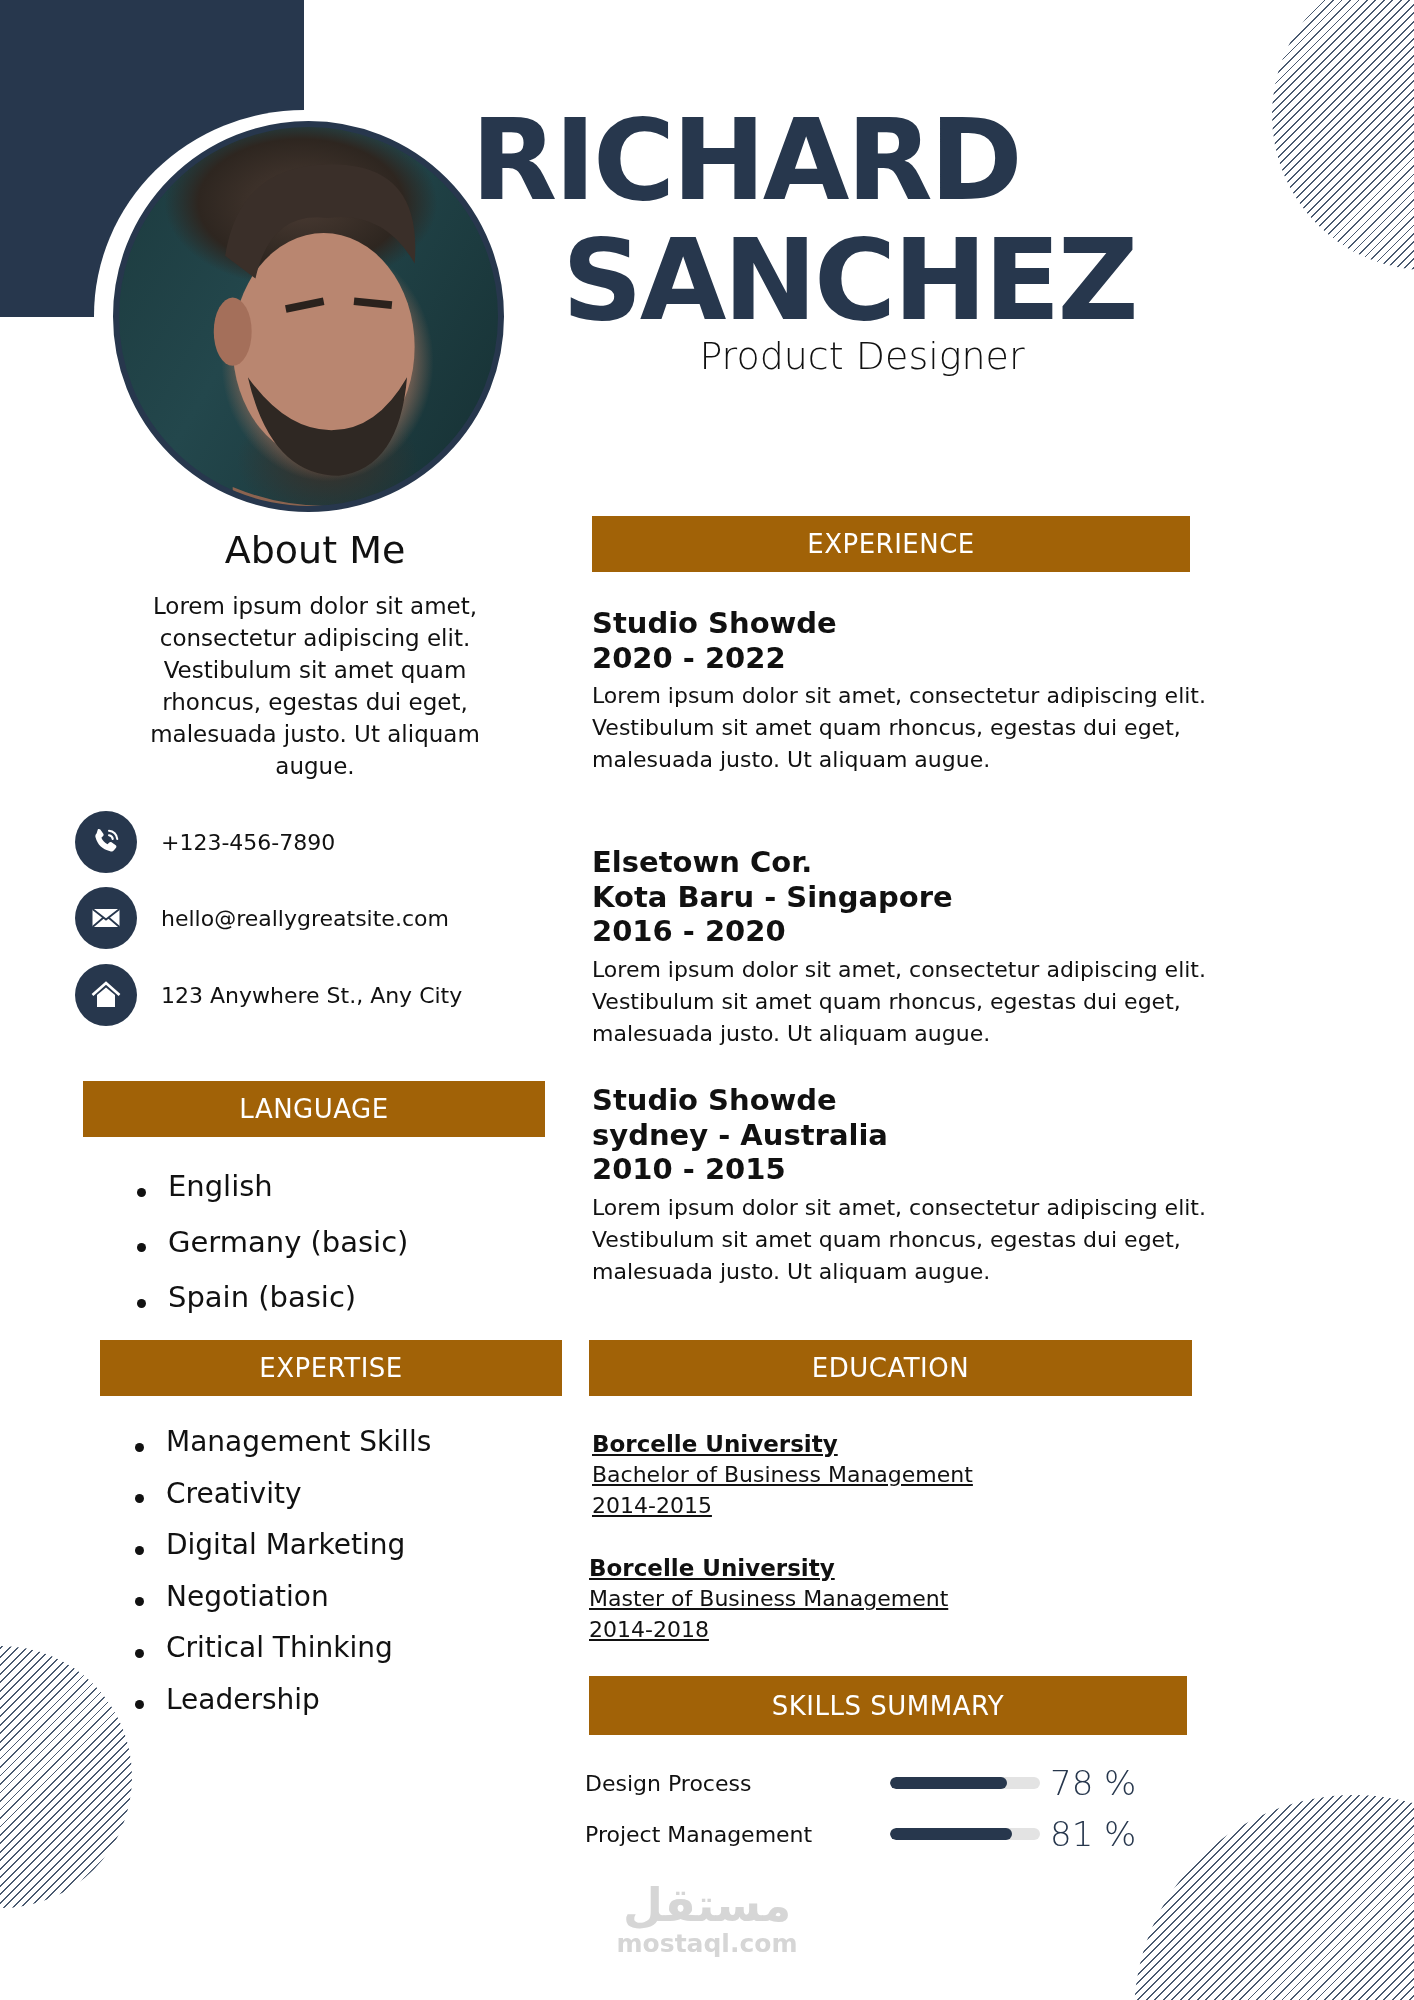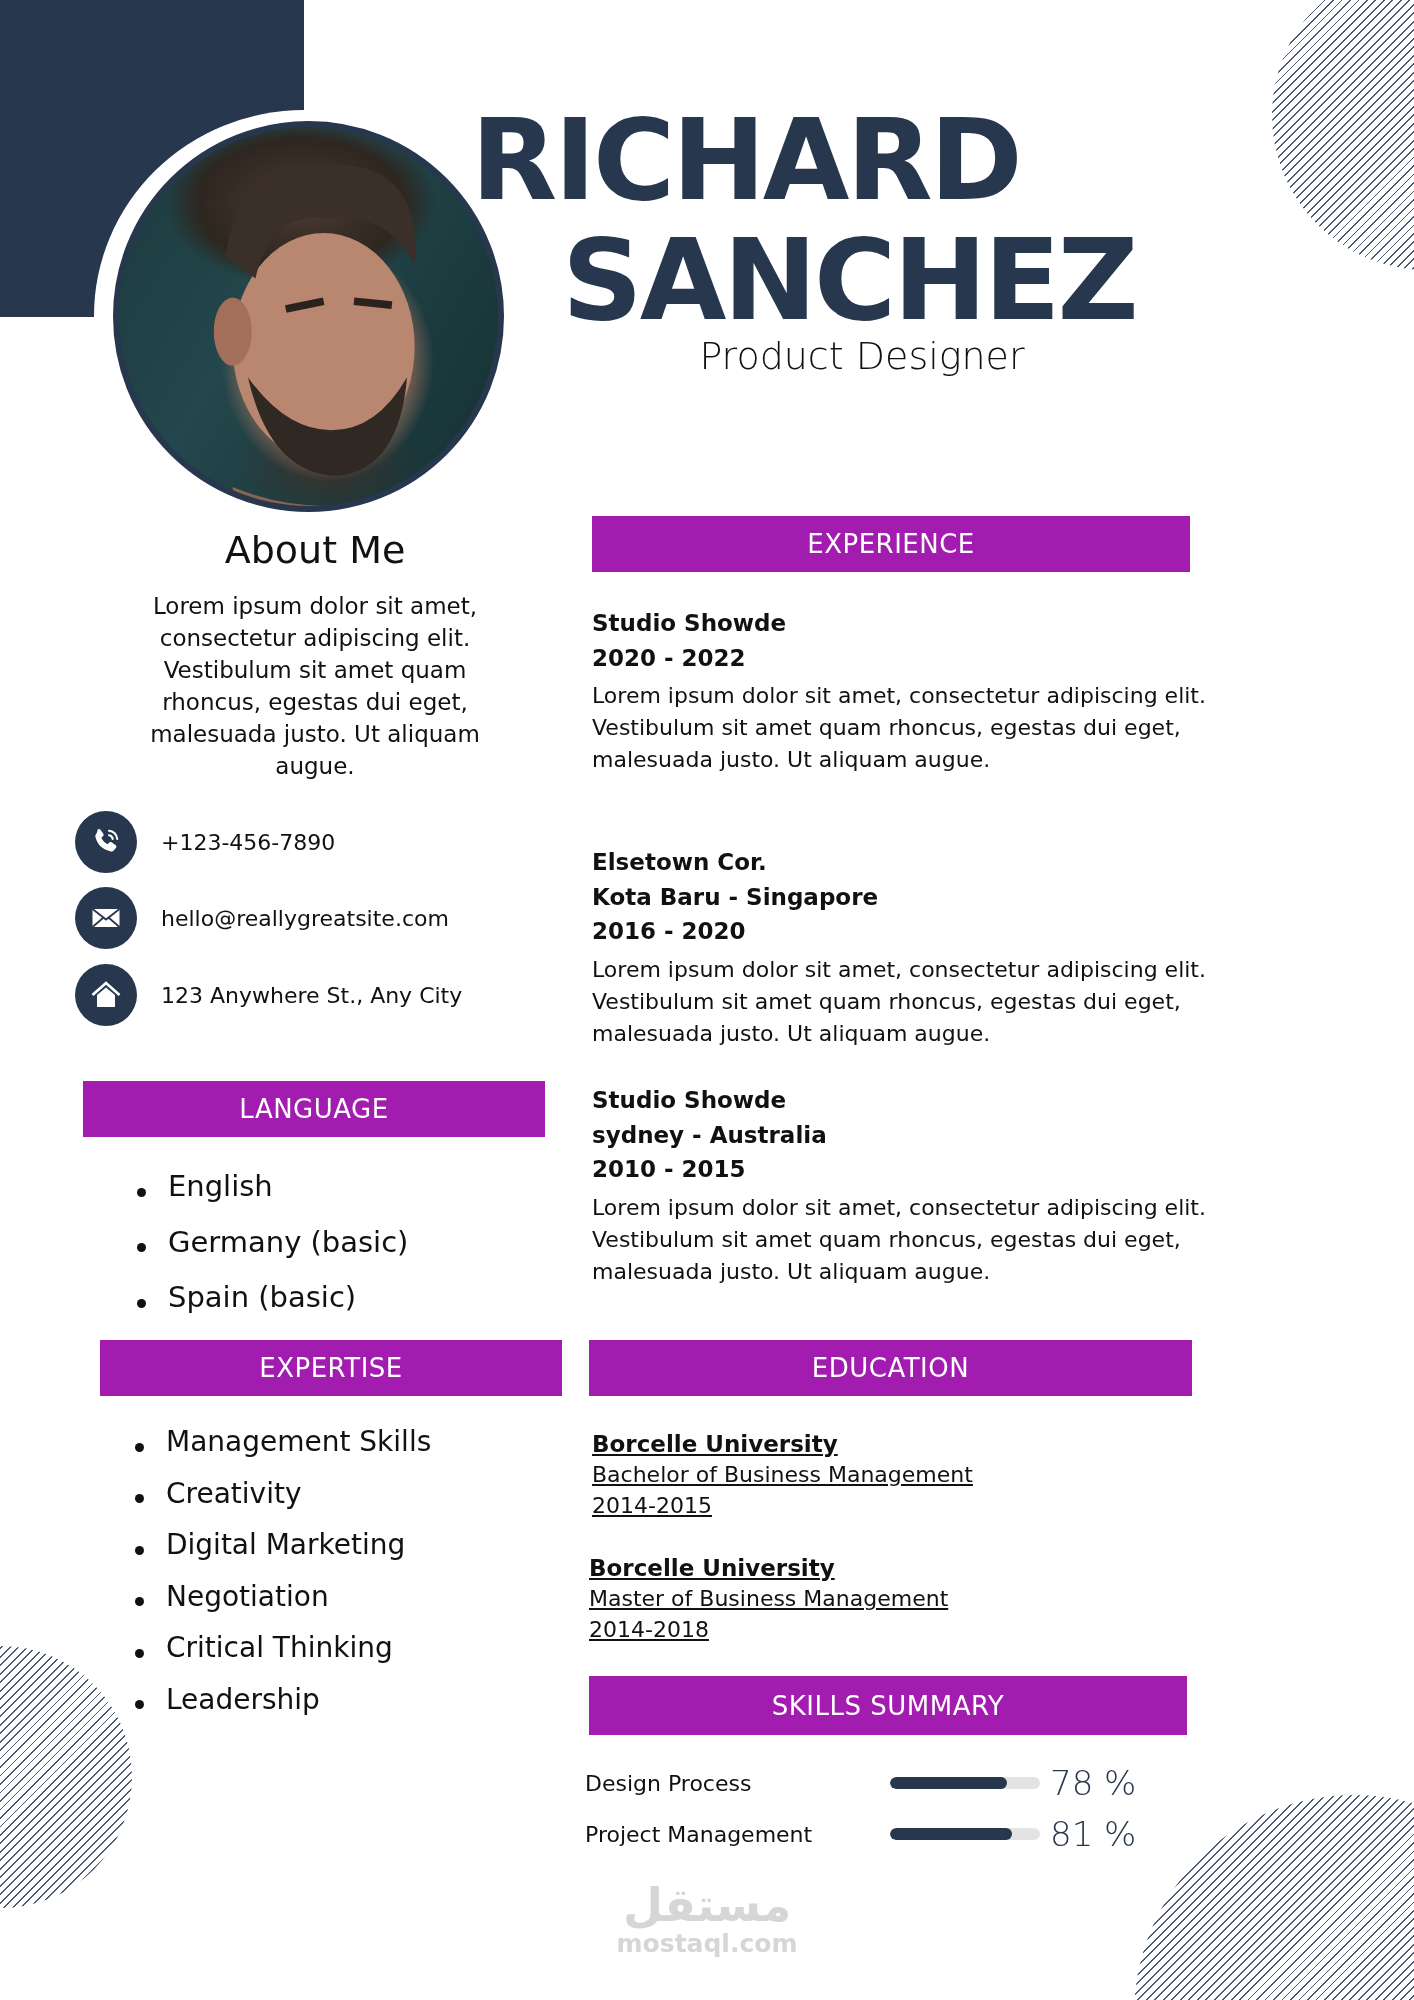--- a/index.html
+++ b/index.html
@@ -28,38 +28,38 @@
   .job-title { left: 662px; top: 334px; width: 400px; text-align: center; font-size: 38px; color: #111; font-family: "DejaVu Sans", sans-serif; font-weight: 300; }
 
   .about-title { left: 95px; top: 528px; width: 440px; text-align: center; font-size: 38px; font-family: "DejaVu Sans", sans-serif; font-weight: normal; color: #111; }
   .about-text { left: 120px; top: 590px; width: 390px; text-align: center; font-size: 23px; line-height: 32px; font-family: "DejaVu Sans", sans-serif; color: #111; }
 
   .contact { left: 75px; width: 480px; height: 62px; display: flex; align-items: center; }
   .contact .ic { width: 62px; height: 62px; border-radius: 50%; background: #27374d; display: flex; align-items: center; justify-content: center; flex: none; }
   .contact .ic svg { width: 36px; height: 36px; }
   .contact .txt { margin-left: 24px; font-size: 22px; font-family: "DejaVu Sans", sans-serif; color: #111; }
 
-  .bar { background: #a21caf; color: #ffffff; display: flex; align-items: center; justify-content: center;
+  .bar { background: #a16207; color: #ffffff; display: flex; align-items: center; justify-content: center;
          font-family: "DejaVu Sans", sans-serif; font-size: 26px; letter-spacing: 0.5px; }
   .bar-exp { left: 592px; top: 516px; width: 598px; height: 56px; }
   .bar-lang { left: 83px; top: 1081px; width: 462px; height: 56px; }
   .bar-expert { left: 100px; top: 1340px; width: 462px; height: 56px; }
   .bar-edu { left: 589px; top: 1340px; width: 603px; height: 56px; }
   .bar-skill { left: 589px; top: 1676px; width: 598px; height: 59px; }
 
   .bullets { list-style: none; font-family: "DejaVu Sans", sans-serif; color: #111; }
   .bullets li { position: relative; padding-left: 34px; }
   .bullets li::before { content: ""; position: absolute; left: 3px; top: 50%; width: 9px; height: 9px; margin-top: -3px; border-radius: 50%; background: #111; }
   .lang-list { left: 134px; top: 1163px; font-size: 29px; }
   .lang-list li { height: 55.5px; line-height: 46px; }
   .expert-list { left: 132px; top: 1420px; font-size: 28px; }
   .expert-list li { height: 51.5px; line-height: 44px; }
 
   .exp-entry { left: 592px; width: 660px; font-family: "DejaVu Sans", sans-serif; color: #111; }
-  .exp-entry .h { font-size: 23px; font-weight: bold; line-height: 34.5px; }
+  .exp-entry .h { font-size: 29px; font-weight: bold; line-height: 34.5px; }
   .exp-entry .d { font-size: 22px; line-height: 32px; margin-top: 5px; }
 
   .edu-entry { width: 500px; font-family: "DejaVu Sans", sans-serif; color: #111; text-decoration: underline; }
   .edu-entry .s { font-size: 23px; font-weight: bold; line-height: 32px; }
   .edu-entry .t { font-size: 22px; line-height: 30.5px; }
 
   .skill-row { left: 585px; width: 560px; height: 40px; display: flex; align-items: center; font-family: "DejaVu Sans", sans-serif; }
   .skill-row .lbl { width: 305px; font-size: 22px; color: #111; }
   .skill-row .track { width: 150px; height: 12px; border-radius: 6px; background: #e3e3e3; position: relative; overflow: hidden; }
   .skill-row .fill { position: absolute; left: 0; top: 0; bottom: 0; border-radius: 6px; background: #27374d; }

